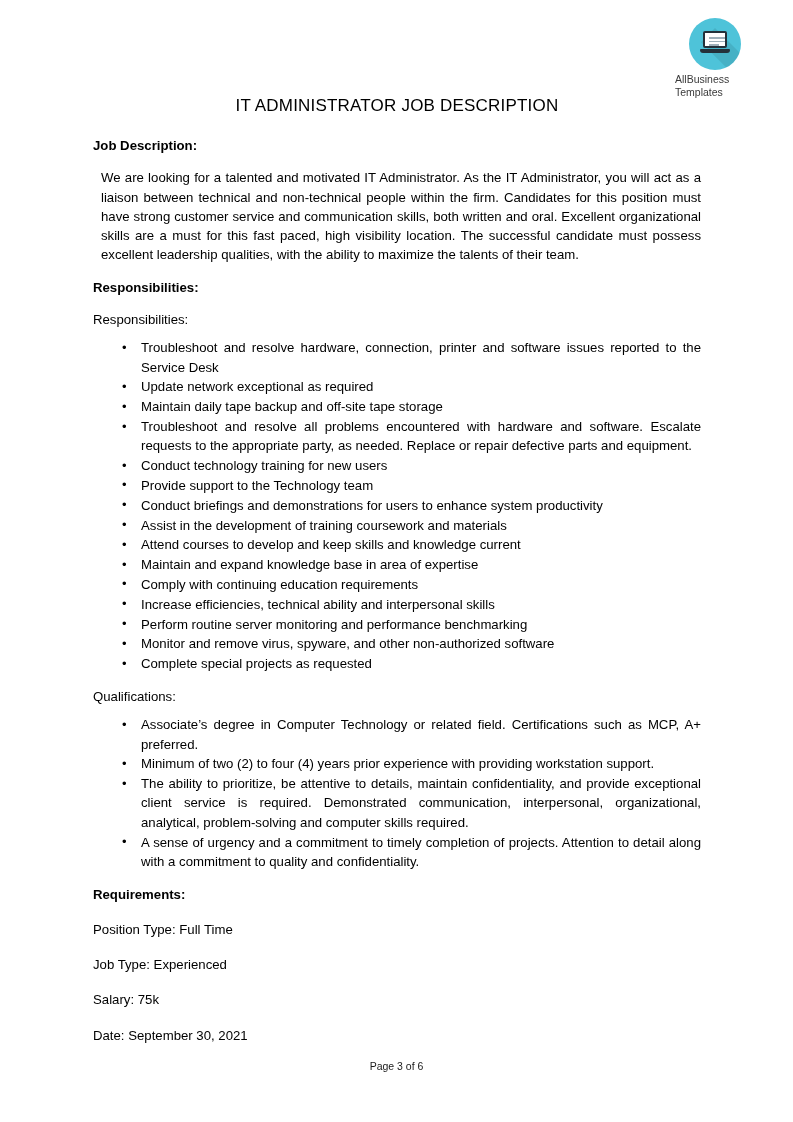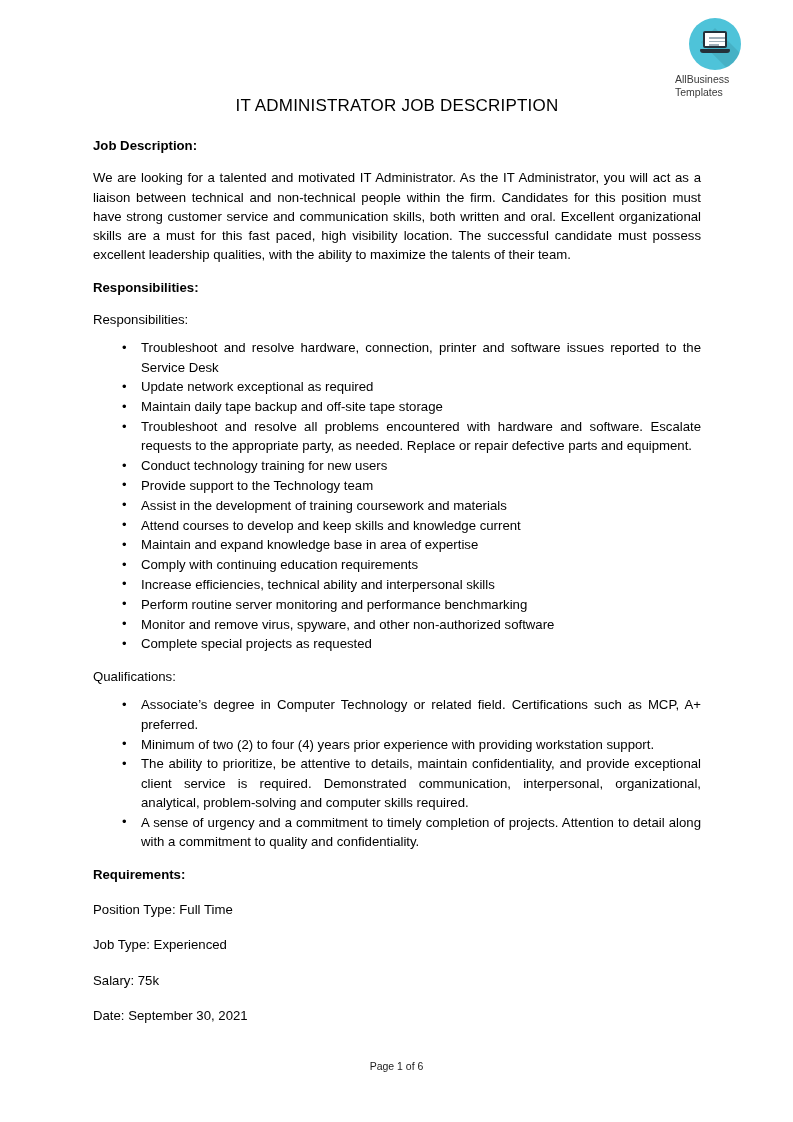--- a/index.html
+++ b/index.html
@@ -102,21 +102,21 @@
     text-align: center;
     font-size: 17px;
     font-weight: normal;
     letter-spacing: 0.2px;
   }
   .para {
     font-size: 13.2px;
     line-height: 19.3px;
     margin: 0;
   }
-  .para.justify { text-align: justify; }
+  .para.justify { text-align: justify; margin-left: 8px; }
   .heading {
     font-size: 13.2px;
     line-height: 19.3px;
     font-weight: bold;
     margin: 0;
   }
   .sp-title-to-jd   { height: 20px; }
   .sp-heading-gap   { height: 13px; }
   .sp-para-gap      { height: 13px; }
   .sp-list-gap      { height: 9px; }
@@ -192,20 +192,21 @@
   <p class="para">Responsibilities:</p>
 
   <div class="sp-list-gap"></div>
   <ul class="bullets">
     <li class="justify">Troubleshoot and resolve hardware, connection, printer and software issues reported to the Service Desk</li>
     <li>Update network exceptional as required</li>
     <li>Maintain daily tape backup and off-site tape storage</li>
     <li class="justify">Troubleshoot and resolve all problems encountered with hardware and software. Escalate requests to the appropriate party, as needed. Replace or repair defective parts and equipment.</li>
     <li>Conduct technology training for new users</li>
     <li>Provide support to the Technology team</li>
+    <li>Conduct briefings and demonstrations for users to enhance system productivity</li>
     <li>Assist in the development of training coursework and materials</li>
     <li>Attend courses to develop and keep skills and knowledge current</li>
     <li>Maintain and expand knowledge base in area of expertise</li>
     <li>Comply with continuing education requirements</li>
     <li>Increase efficiencies, technical ability and interpersonal skills</li>
     <li>Perform routine server monitoring and performance benchmarking</li>
     <li>Monitor and remove virus, spyware, and other non-authorized software</li>
     <li>Complete special projects as requested</li>
   </ul>
 
@@ -231,14 +232,14 @@
 
   <div class="sp-field-gap"></div>
   <p class="para">Salary: 75k</p>
 
   <div class="sp-field-gap"></div>
   <p class="para">Date:  September 30, 2021</p>
 
 </div>
 
 <div class="footer">
-  <span>Page 1 of 6</span>
+  <span>Page 3 of 6</span>
 </div>
 
 </body></html>

